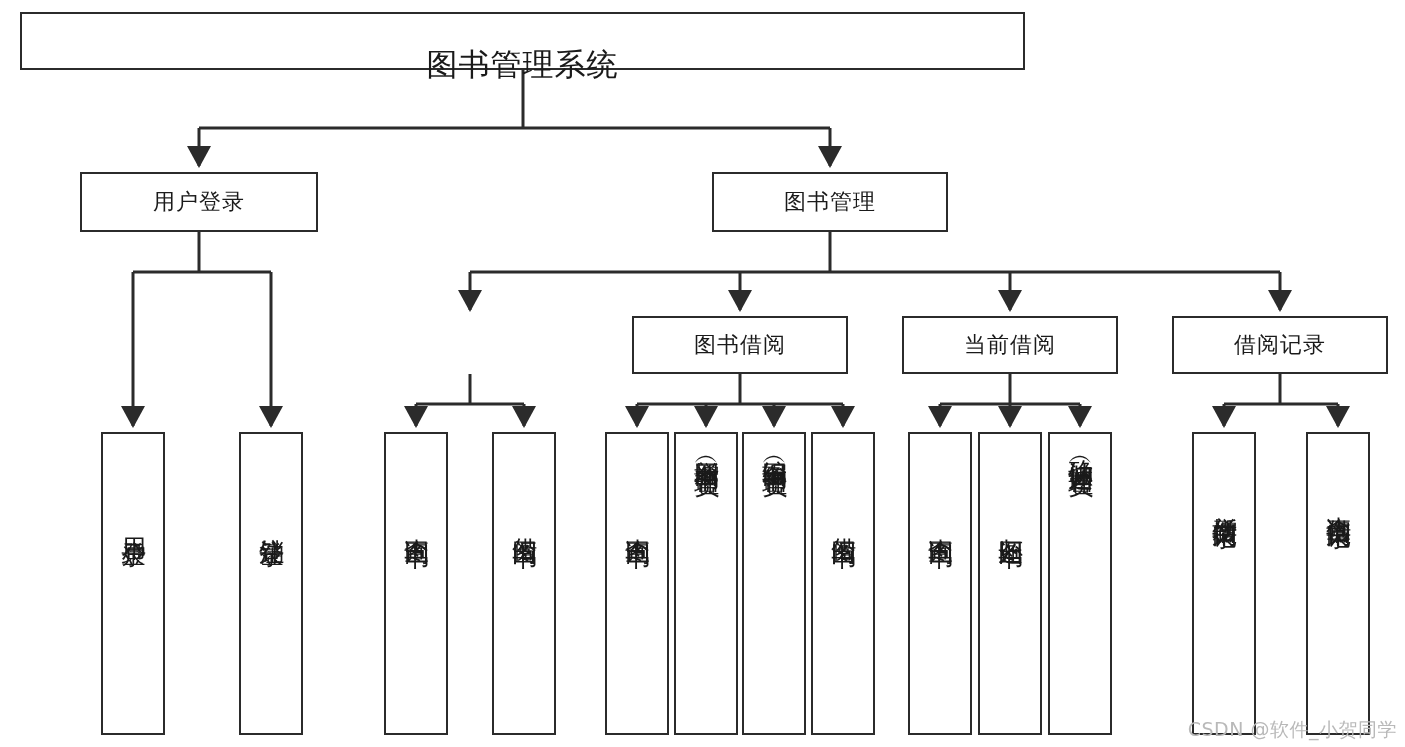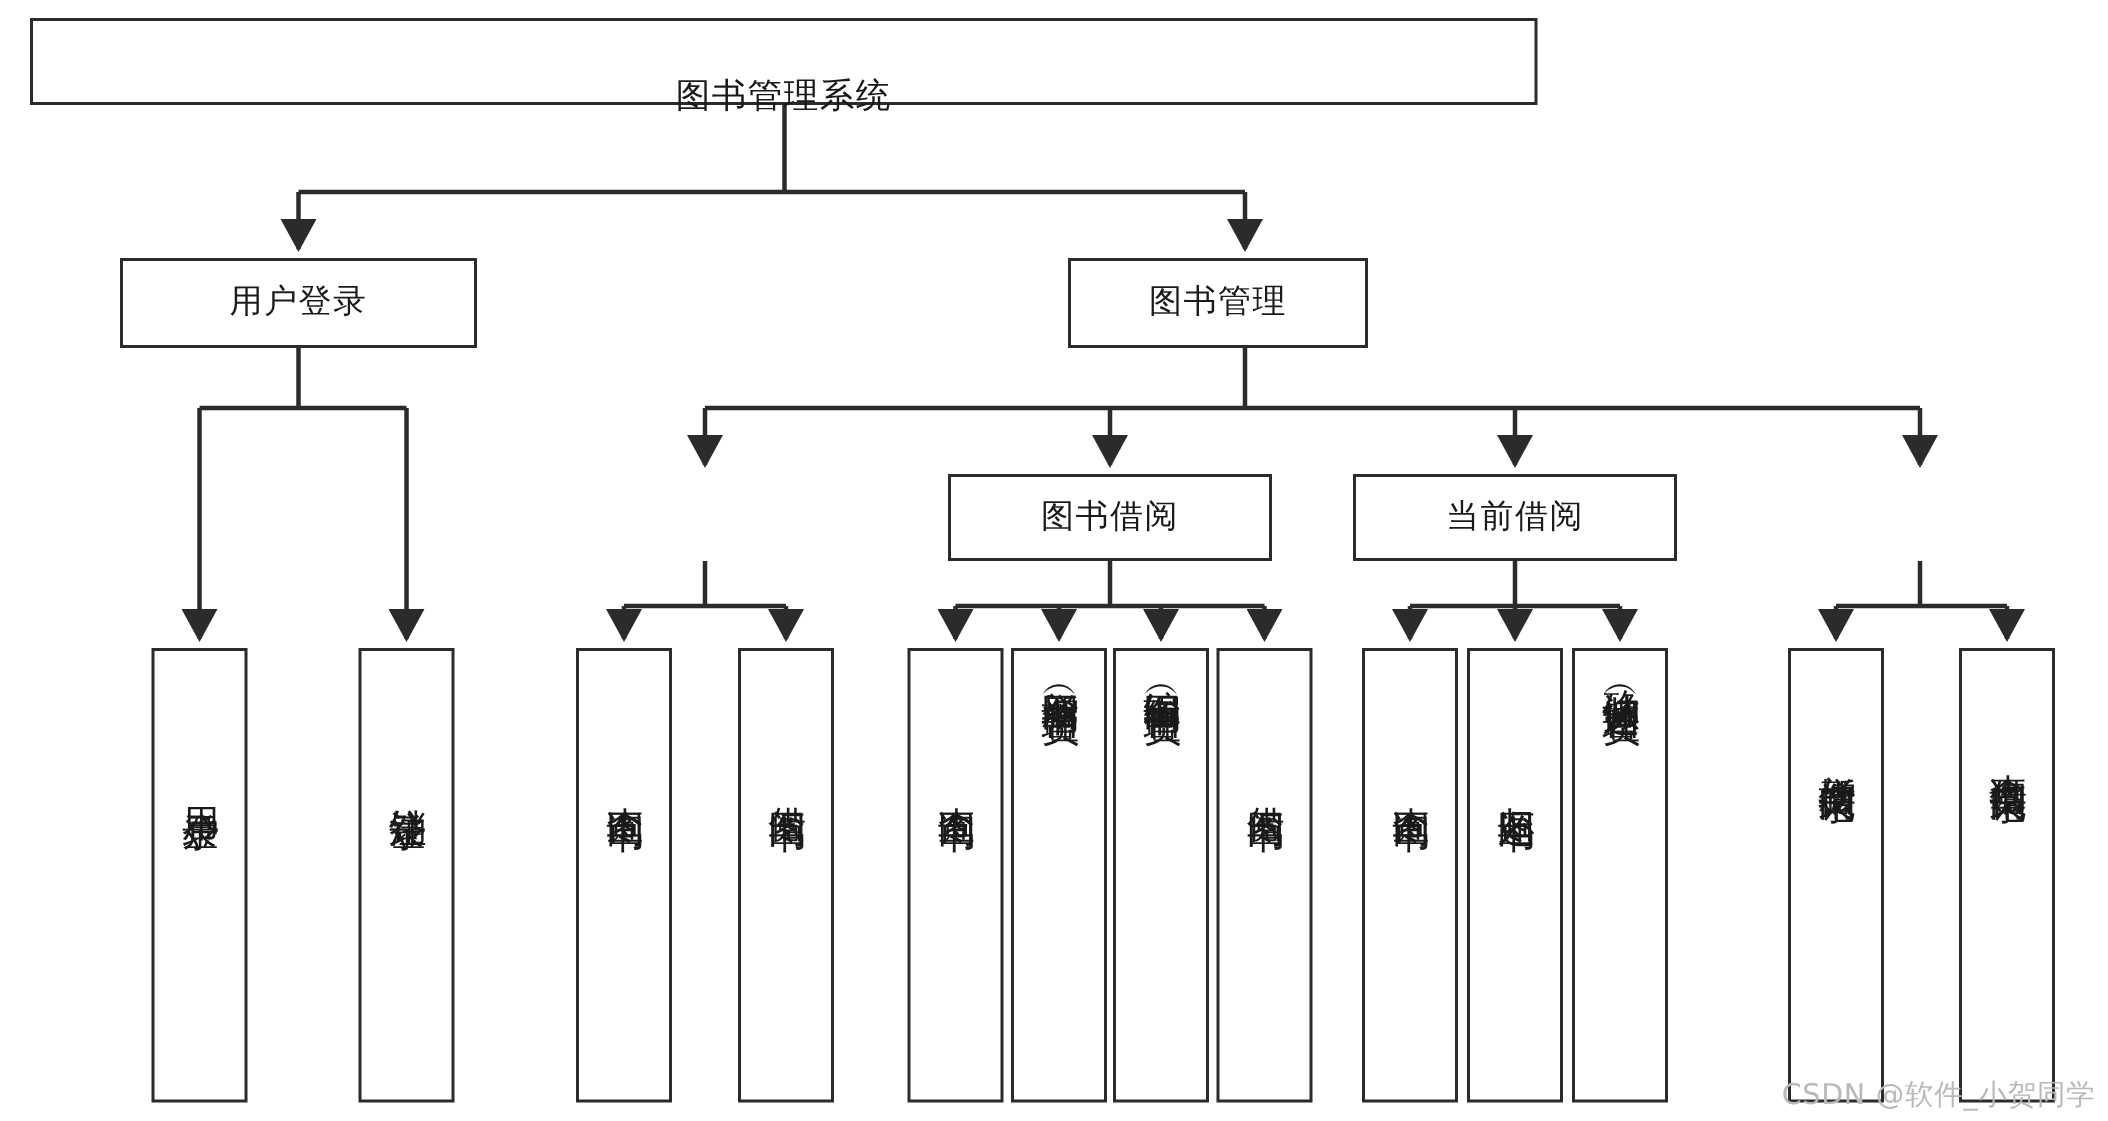--- a/index.html
+++ b/index.html
@@ -40,21 +40,21 @@
   .node-label {
     color: #1a1a1a;
     white-space: nowrap;
     letter-spacing: 1px;
   }
   .node.horiz .node-label {
     font-size: 22px;
     line-height: 1;
   }
   .node.root .node-label {
-    font-size: 23px;
+    font-size: 31px;
     margin-top: 46px;
   }
   .node.leaf {
     align-items: flex-start;
     justify-content: center;
     padding-top: 6px;
   }
   .node.leaf .node-label {
     writing-mode: vertical-rl;
     text-orientation: upright;
@@ -136,30 +136,33 @@
     </g>
   </svg>
 
   <div class="node horiz root" style="left:20px; top:12px; width:1005px; height:58px;">
     <span class="node-label">图书管理系统</span>
   </div>
 
   <div class="node horiz" style="left:80px; top:172px; width:238px; height:60px;">
     <span class="node-label">用户登录</span>
   </div>
-  <div class="node horiz" style="left:712px; top:172px; width:200px; height:60px;">
+  <div class="node horiz" style="left:712px; top:172px; width:236px; height:60px;">
     <span class="node-label">图书管理</span>
   </div>
 
   <div class="node horiz" style="left:902px; top:316px; width:216px; height:58px;">
     <span class="node-label">当前借阅</span>
   </div>
   <div class="node horiz" style="left:632px; top:316px; width:216px; height:58px;">
     <span class="node-label">图书借阅</span>
   </div>
+  <div class="node horiz" style="left:1172px; top:316px; width:216px; height:58px;">
+    <span class="node-label">借阅记录</span>
+  </div>
 
   <div class="node leaf center" style="left:101px; top:432px; width:64px; height:303px;">
     <span class="node-label">用户登录</span>
   </div>
   <div class="node leaf center" style="left:239px; top:432px; width:64px; height:303px;">
     <span class="node-label">注销登录</span>
   </div>
 
   <div class="node leaf center" style="left:384px; top:432px; width:64px; height:303px;">
     <span class="node-label">查询图书</span>

